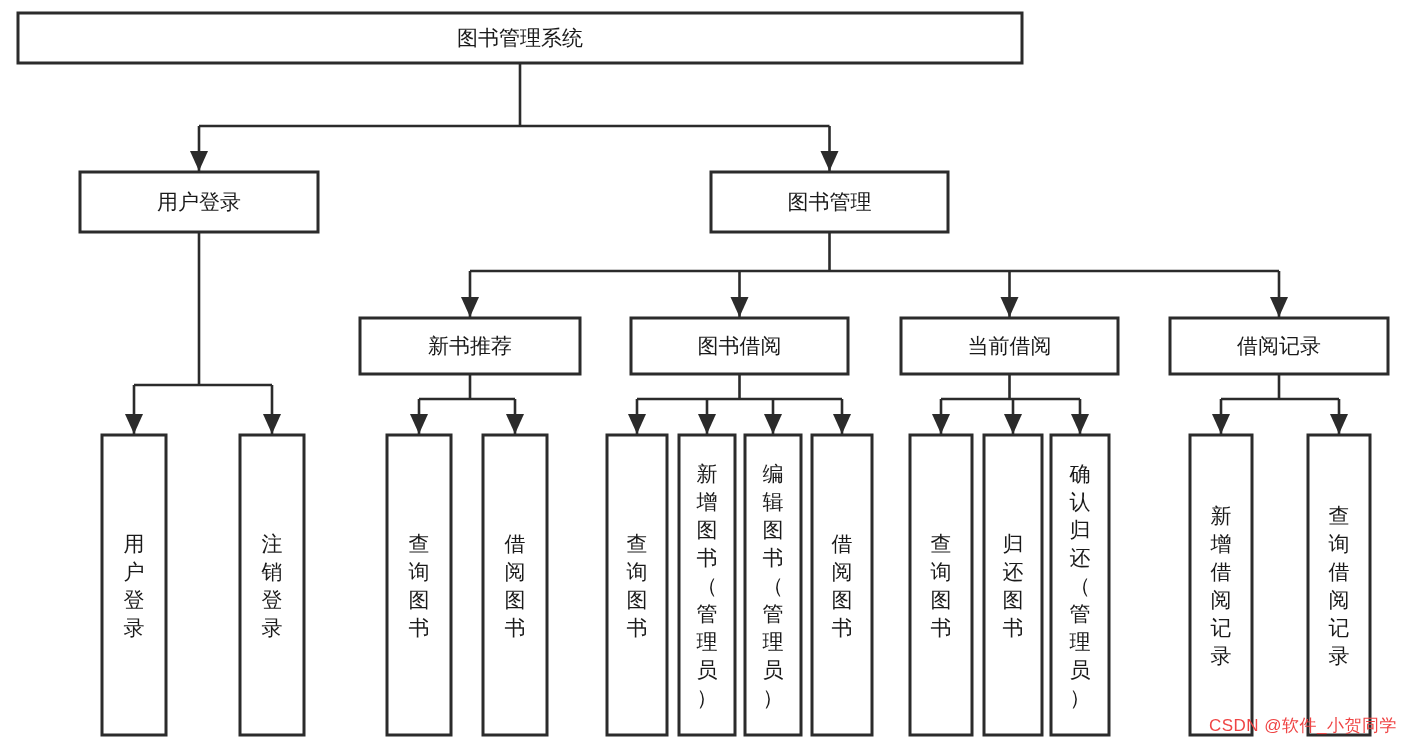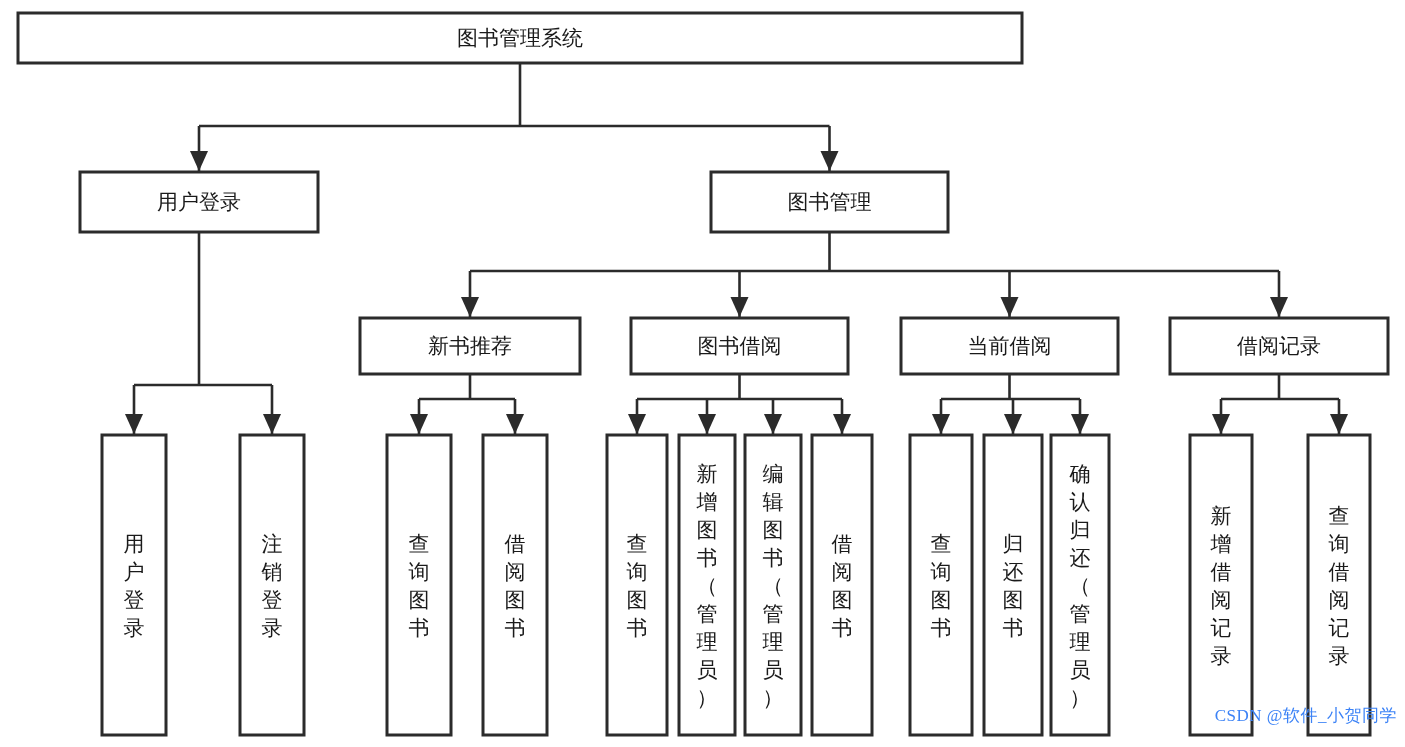--- a/index.html
+++ b/index.html
@@ -50,24 +50,24 @@
   }
   .node-label-v {
     font-family: "Liberation Sans", "DejaVu Sans", sans-serif;
     font-size: 21px;
     fill: #1a1a1a;
     text-anchor: middle;
   }
   .watermark {
     position: absolute;
     right: 8px;
-    bottom: 20px;
-    font-family: Liberation Serif, serif;
+    bottom: 10px;
+    font-family: Liberation Sans, sans-serif;
     font-size: 17px;
-    color: #3b82f6;
+    color: #ef4444;
     letter-spacing: 0.5px;
     white-space: nowrap;
     pointer-events: none;
   }
 </style>
 </head>
 <body>
 
 <div id="diagram-root">
   <svg class="flow" viewBox="0 0 1405 747">

